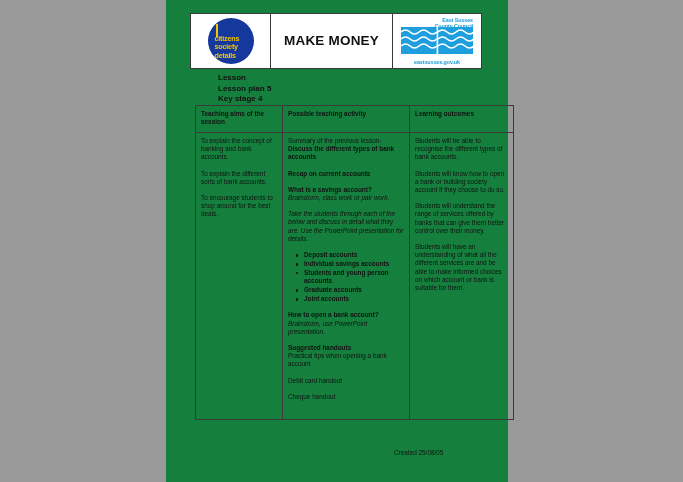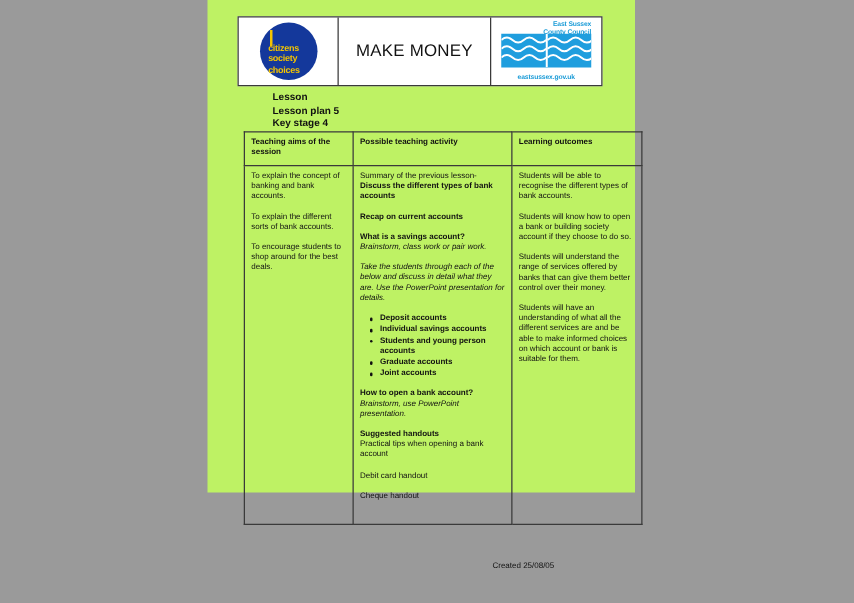--- a/index.html
+++ b/index.html
@@ -16,22 +16,22 @@
   #viewport {
     position: relative;
     width: 683px;
     height: 482px;
   }
   #page {
     position: absolute;
     left: 166px;
     top: 0;
     width: 342px;
-    height: 394px;
-    background: #bef264;
+    height: 482px;
+    background: #15803d;
   }
 
   
   .logo-table {
     position: absolute;
     left: 24px;
     top: 13px;
     width: 292px;
     height: 56px;
     border: 1px solid #3a3a3a;
@@ -75,21 +75,21 @@
     font-weight: bold;
     line-height: 8.4px;
     letter-spacing: -0.2px;
     font-family: "Liberation Sans", sans-serif;
   }
 
   
   .mm-title {
     text-align: center;
     font-size: 13.5px;
-    font-weight: normal;
+    font-weight: bold;
     line-height: 16px;
     letter-spacing: 0.2px;
     color: #111;
   }
 
   
   .escc-mark {
     position: relative;
     width: 72px;
     height: 48px;
@@ -211,21 +211,21 @@
   <div id="page">
 
     <div class="logo-table">
 
       <div class="logo-cell cab">
         <div class="cab-roundel">
           <div class="cab-bar"></div>
           <div class="cab-words">
             <div>citizens</div>
             <div>society</div>
-            <div>choices</div>
+            <div>details</div>
           </div>
         </div>
       </div>
 
       <div class="logo-cell title">
         <div class="mm-title">
           <div>MAKE MONEY</div>
         </div>
       </div>
 

